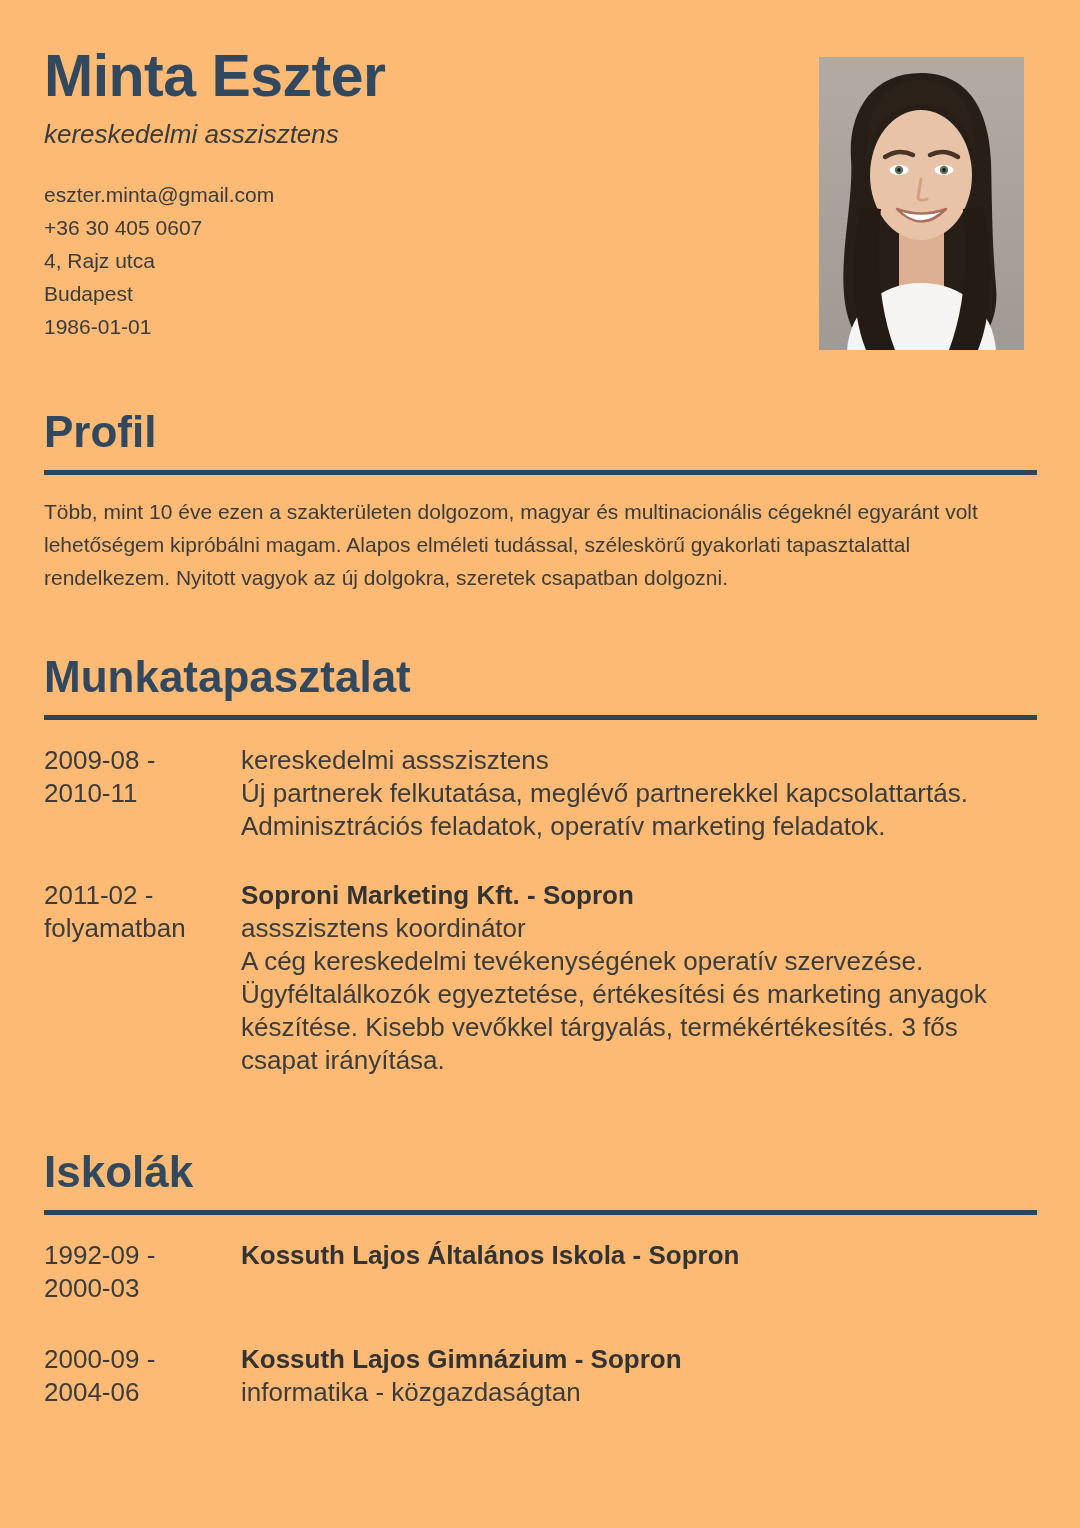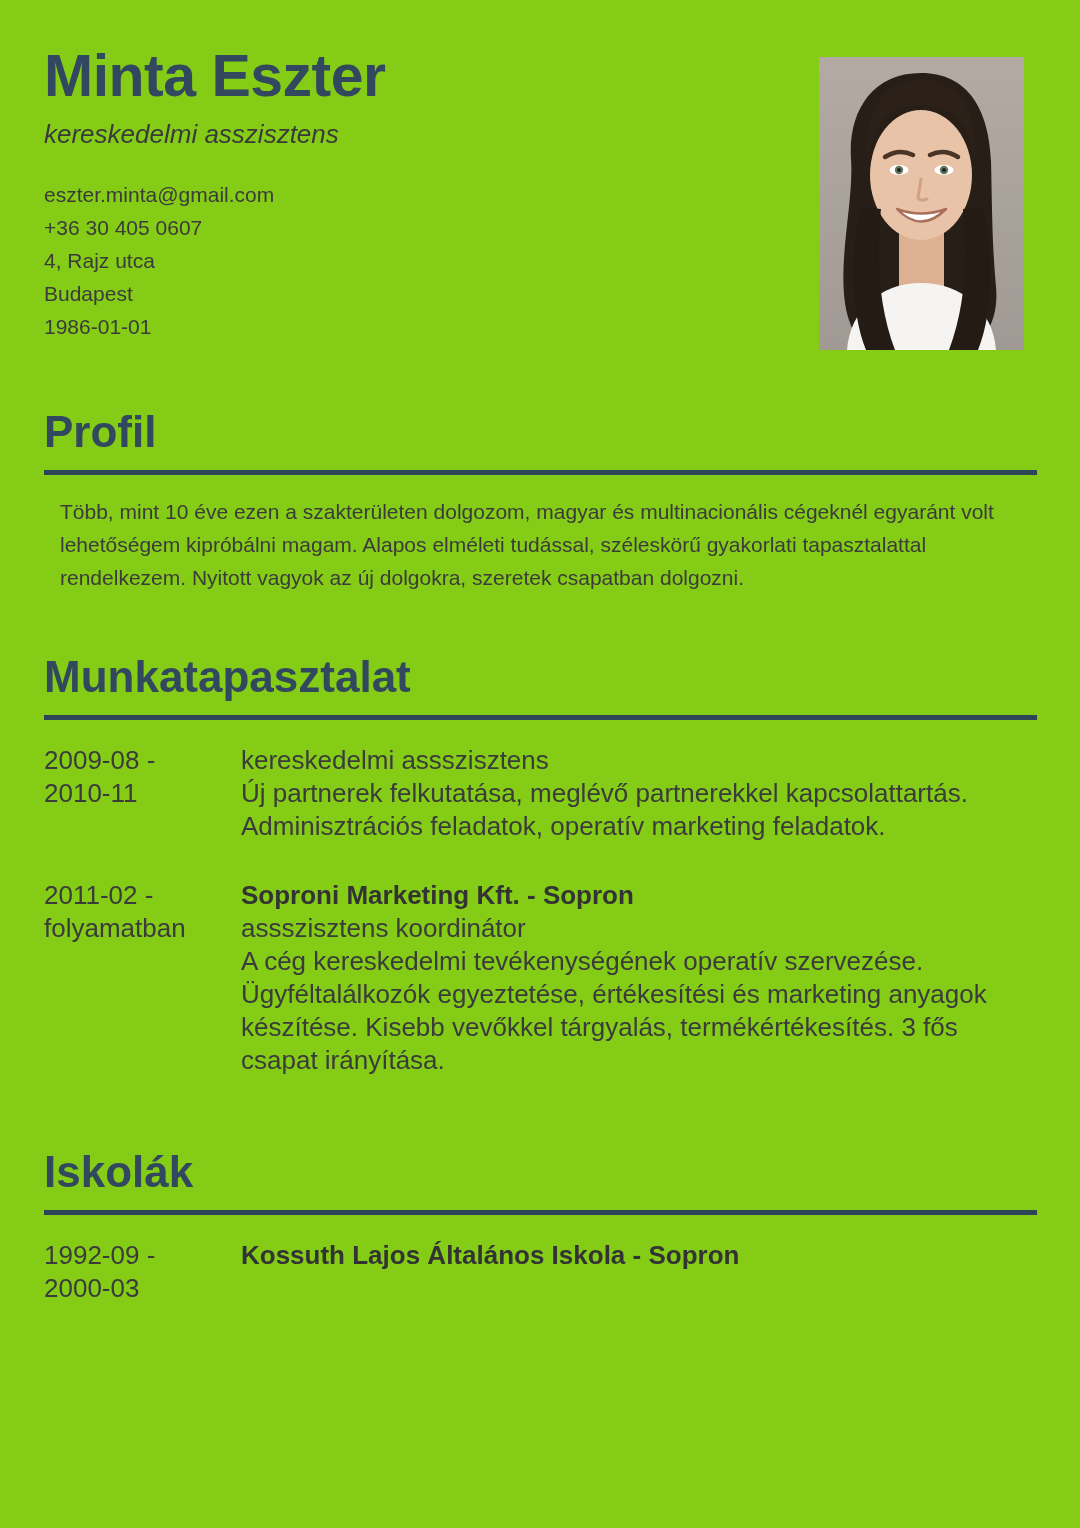--- a/index.html
+++ b/index.html
@@ -1,21 +1,21 @@
 <!DOCTYPE html>
 <html lang="hu"><head>
 <meta charset="utf-8">
 <style>
   * { box-sizing: border-box; }
   html, body { margin: 0; padding: 0; background: #ffffff; }
   .page {
     position: relative;
     width: 1080px;
     height: 1528px;
-    background: #84cc16;
+    background: #fdba74;
     padding: 44px 43px 0 44px;
     overflow: hidden;
     font-family: "Liberation Sans", sans-serif;
     color: #3b3b3b;
   }
 
   
   .name {
     margin: 0;
     font-size: 59px;
@@ -57,21 +57,21 @@
   .rule {
     height: 5px;
     background: #2e4558;
     margin-top: 12px;
   }
   .section-profile    { margin-top: 62px; }
   .section-experience { margin-top: 56px; }
   .section-education  { margin-top: 68px; }
 
   .body-text {
-    margin: 20px 0 0 16px;
+    margin: 20px 0 0 0;
     font-size: 21px;
     line-height: 33px;
     color: #3b3b3b;
   }
 
   
   .entries { margin-top: 24px; }
   .entry {
     display: grid;
     grid-template-columns: 197px 1fr;
@@ -188,17 +188,27 @@
       <div class="entry entry-edu">
         <div class="entry-dates">
           <div>1992-09 -</div>
           <div>2000-03</div>
         </div>
         <div>
           <div class="entry-title">Kossuth Lajos Általános Iskola - Sopron</div>
         </div>
       </div>
 
+      <div class="entry entry-edu">
+        <div class="entry-dates">
+          <div>2000-09 -</div>
+          <div>2004-06</div>
+        </div>
+        <div>
+          <div class="entry-title">Kossuth Lajos Gimnázium - Sopron</div>
+          <div class="entry-role">informatika - közgazdaságtan</div>
+        </div>
+      </div>
 
     </div>
   </section>
 
 </div>
 
 </body></html>

